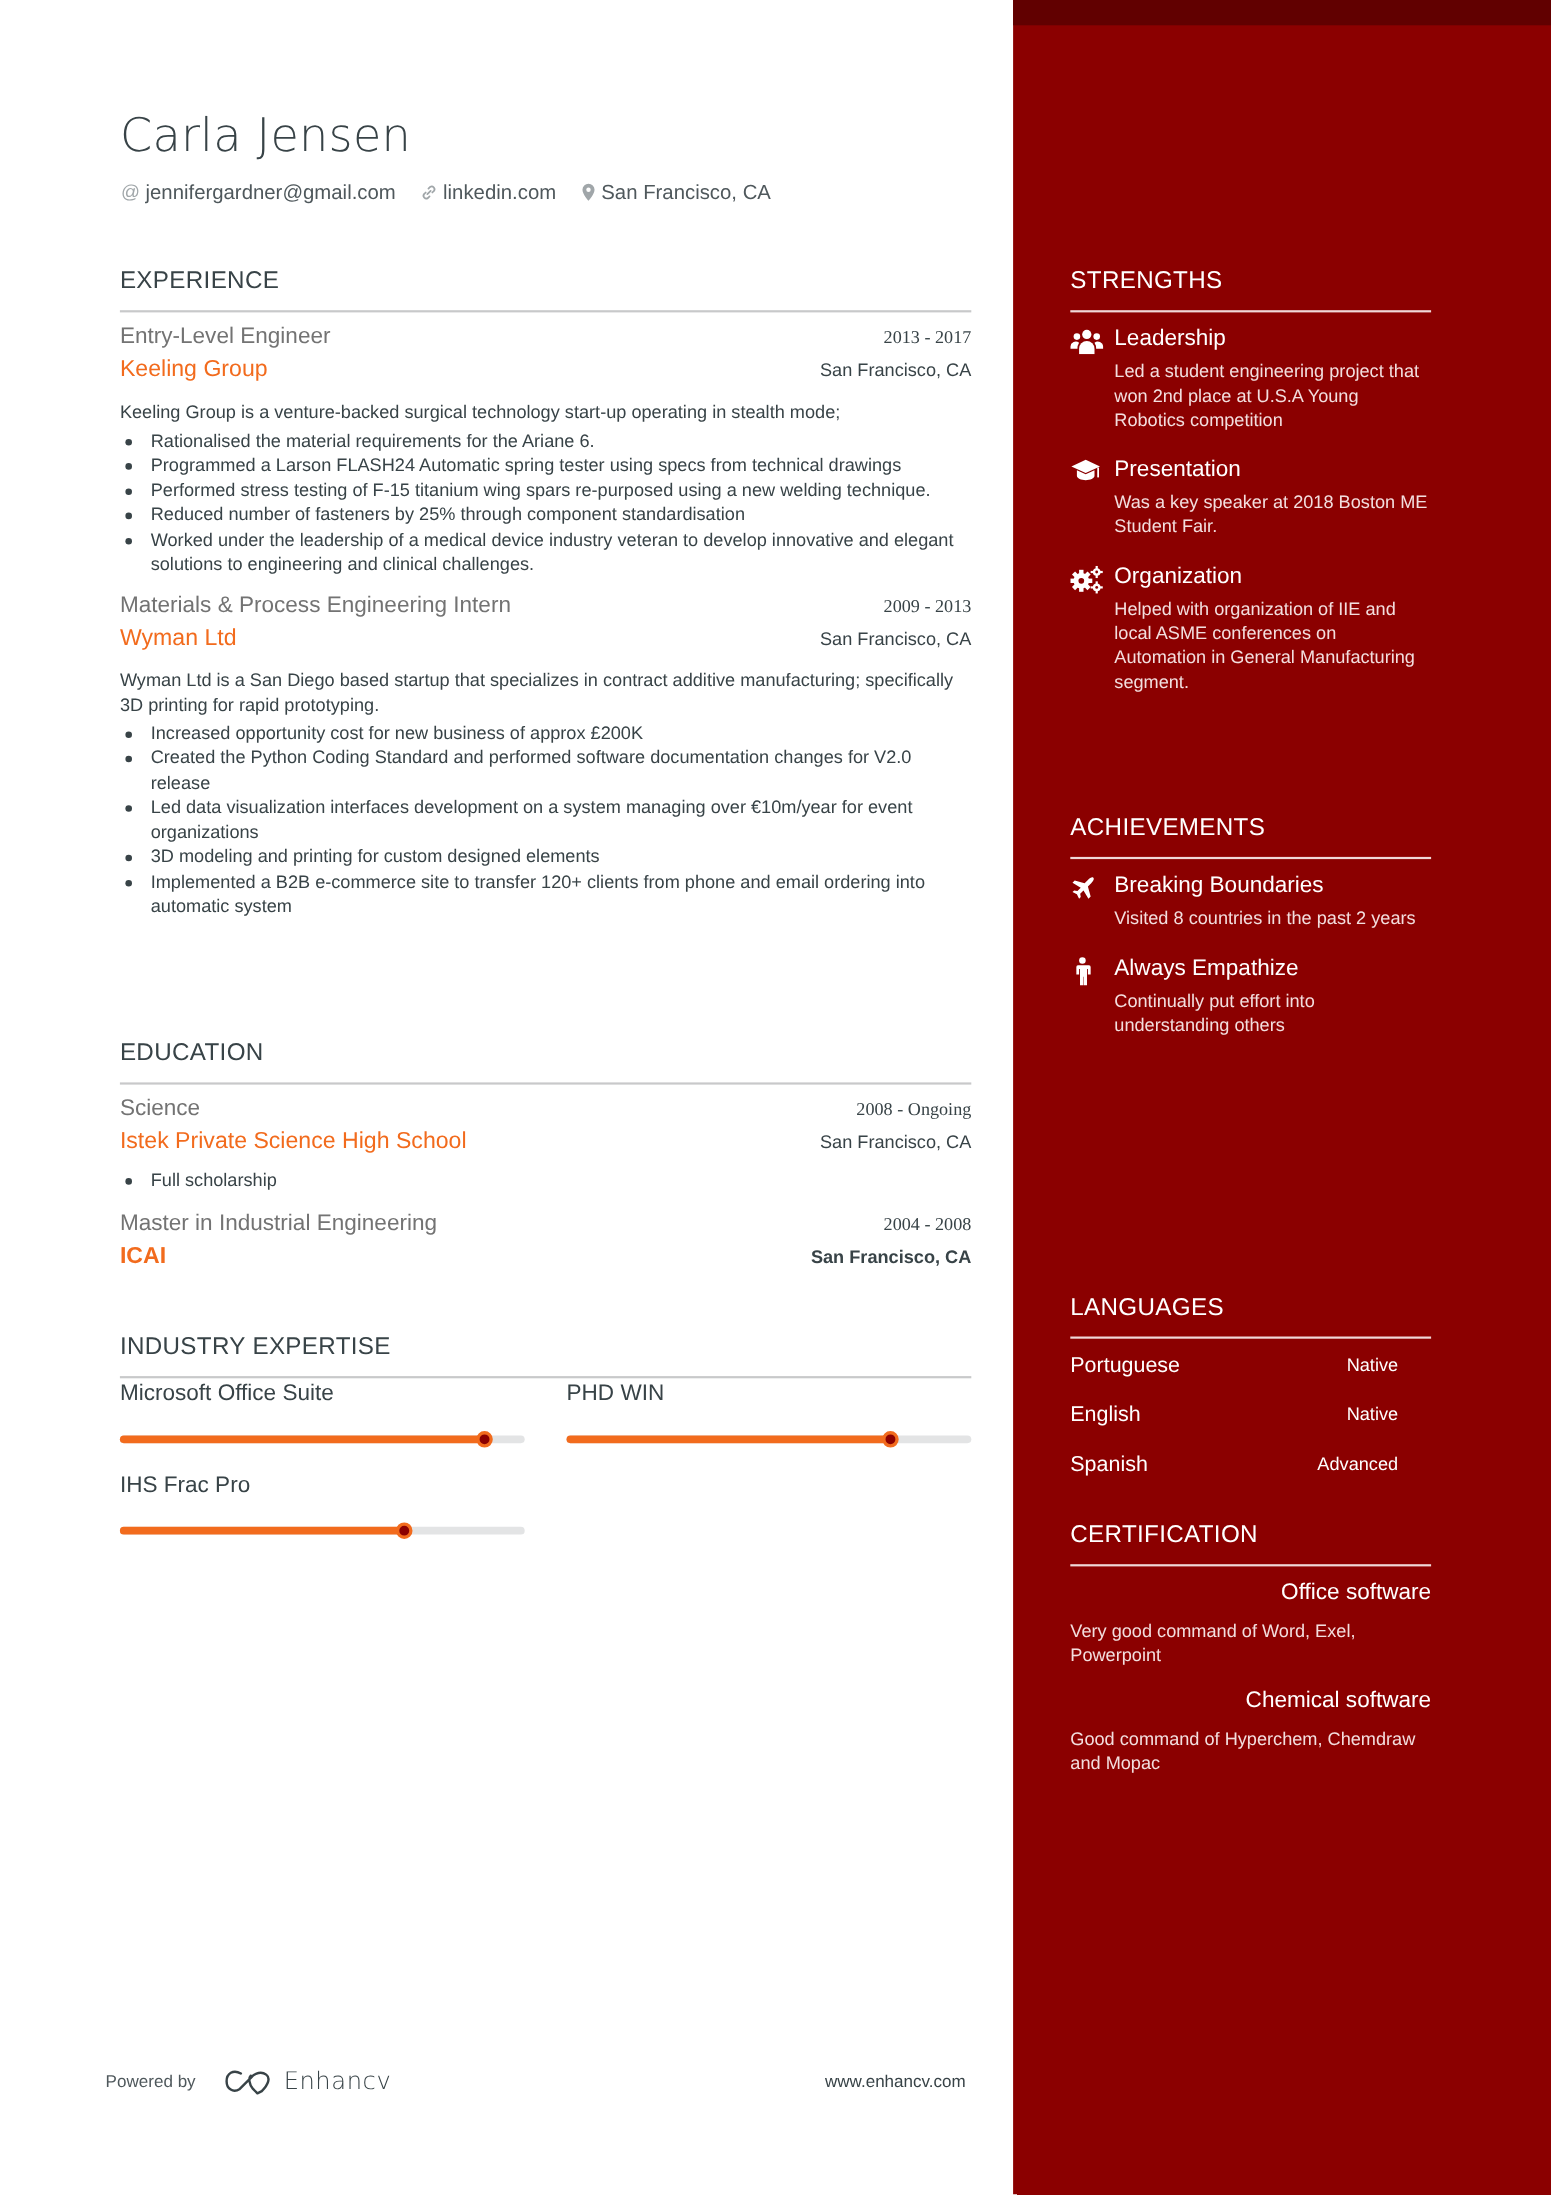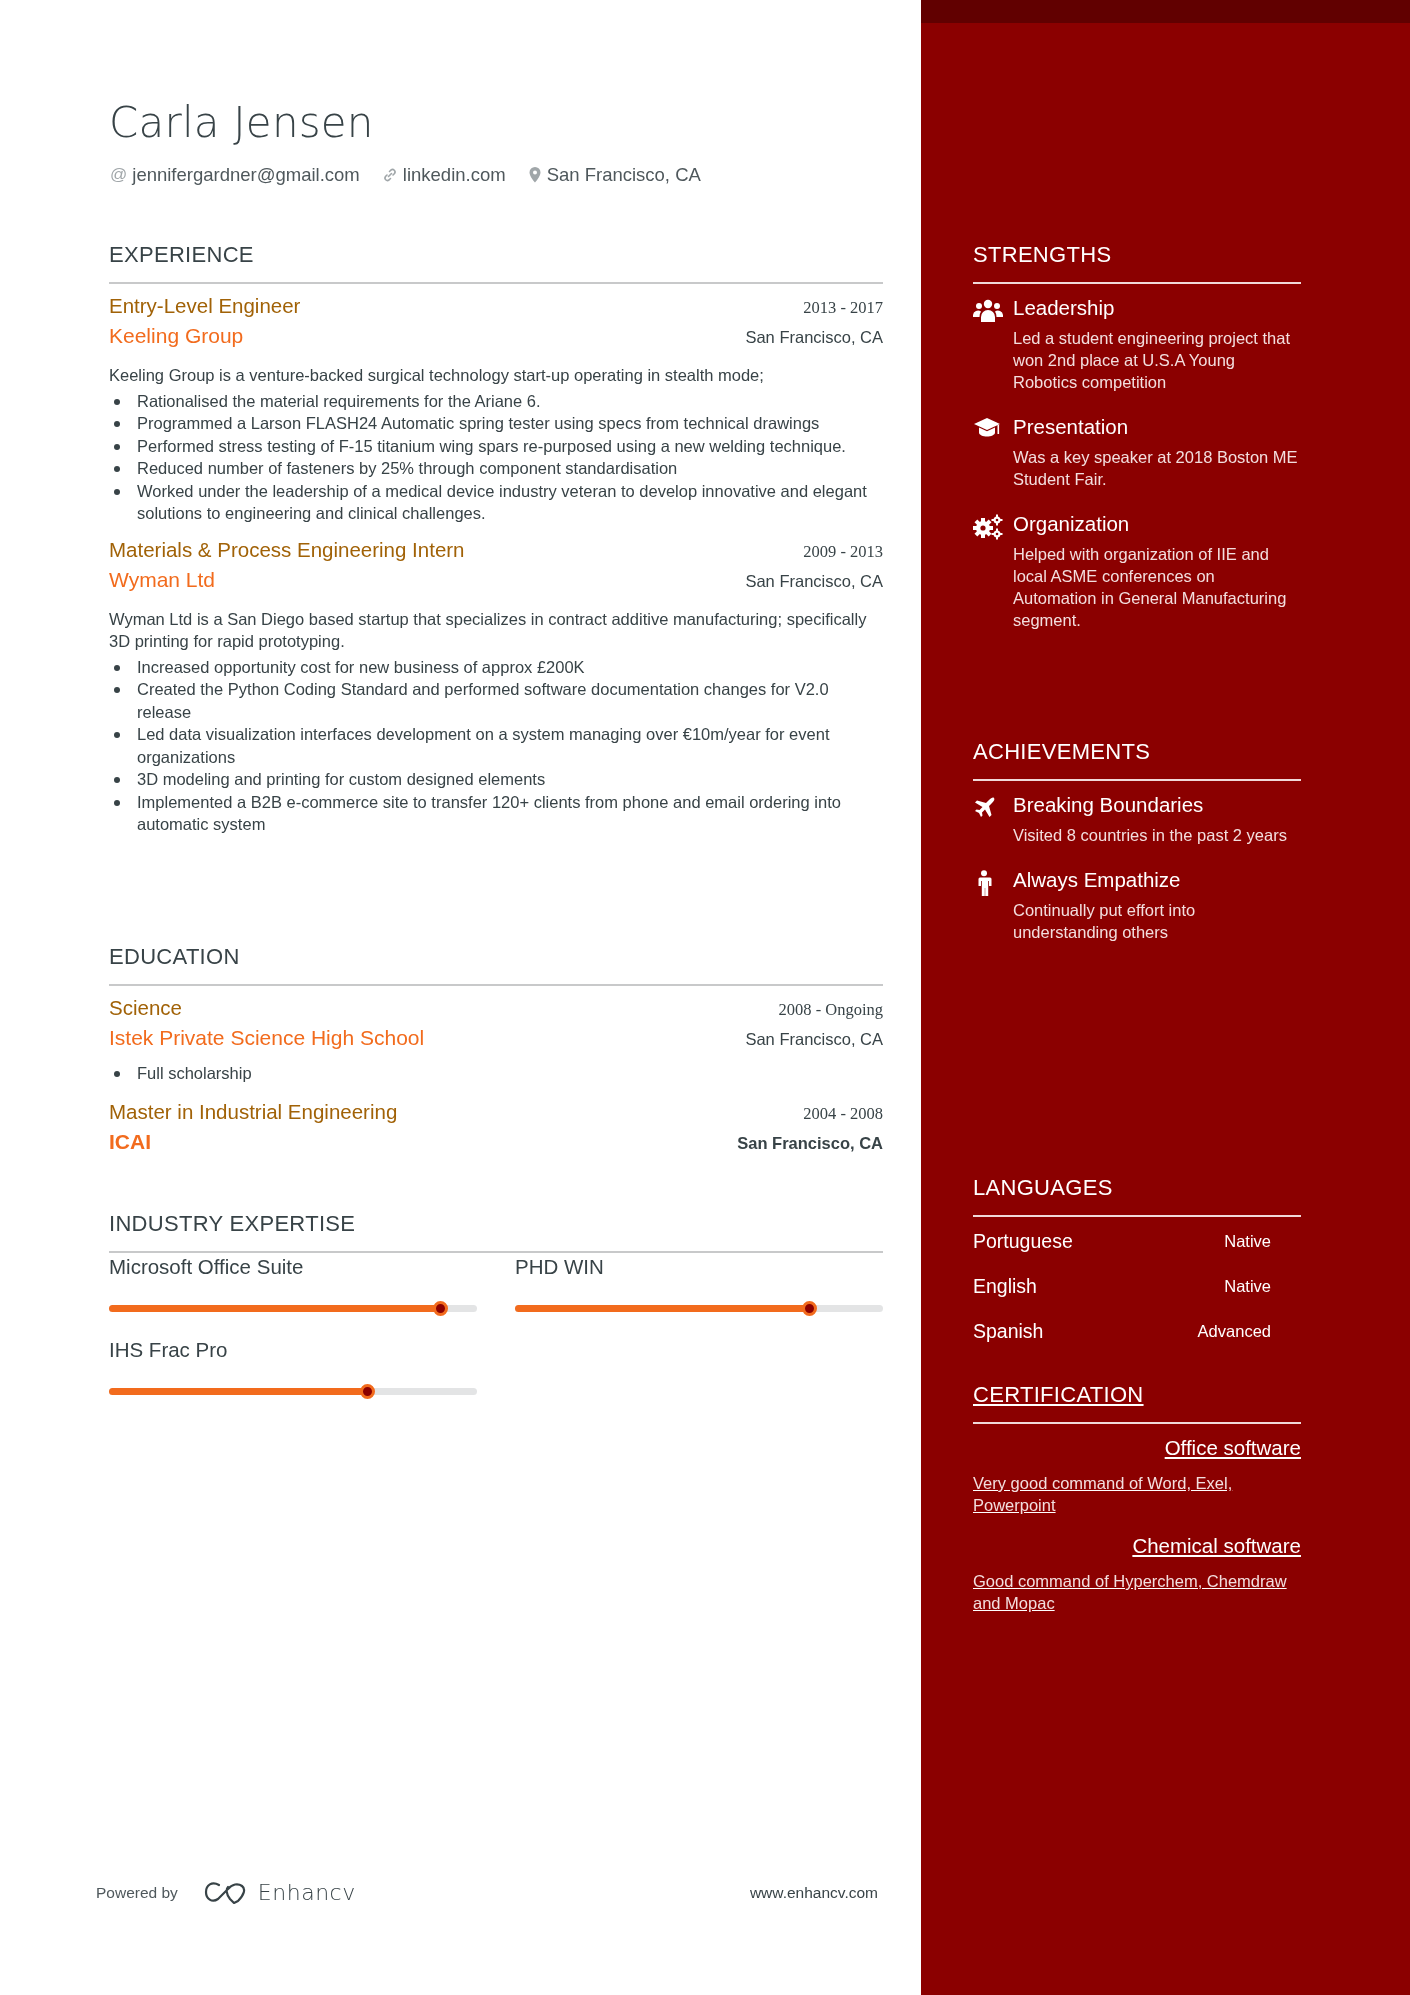--- a/index.html
+++ b/index.html
@@ -11,21 +11,21 @@
     .name { position: absolute; left: 109px; top: 98px; font-size: 42px; font-weight: 400; color: #384347; letter-spacing: 0.2px; font-family: "DejaVu Sans", sans-serif; font-weight: 300; }
     .contacts { position: absolute; left: 110px; top: 164px; display: flex; align-items: center; font-size: 18.5px; color: #4f585c; }
     .contact { display: flex; align-items: center; margin-right: 22px; }
     .contact .ic { color: #a0a6a9; margin-right: 5px; font-size: 17px; display: inline-flex; align-items: center; }
 
     .section { position: absolute; left: 109px; width: 774px; }
     .sec-title { font-size: 22px; color: #384347; letter-spacing: 0.3px; height: 30px; line-height: 30px; }
     .sec-rule { height: 2px; background: #c8c9ca; margin-top: 12px; }
 
     .entry-row { display: flex; justify-content: space-between; align-items: baseline; }
-    .role { font-size: 20.5px; color: #a16207; }
+    .role { font-size: 20.5px; color: #737373; }
     .dates { font-size: 16.5px; color: #384347; font-family: Liberation Serif, serif; }
     .company { font-size: 21px; color: #f26b1d; }
     .loc { font-size: 16.5px; color: #384347; }
     .desc { font-size: 16.5px; color: #384347; line-height: 22.5px; }
     ul.bullets { list-style: none; margin-top: 3px; }
     ul.bullets li { position: relative; padding-left: 28px; font-size: 16.5px; line-height: 22.5px; color: #384347; }
     ul.bullets li::before { content: ""; position: absolute; left: 5px; top: 9px; width: 6px; height: 6px; border-radius: 50%; background: #384347; }
 
     .skills { display: grid; grid-template-columns: 368px 368px; column-gap: 38px; row-gap: 24px; }
     .skill-name { font-size: 20.5px; color: #384347; height: 28px; line-height: 28px; }
@@ -321,21 +321,21 @@
         <span class="lang-name">English</span>
         <span class="lang-level">Native</span>
       </div>
       <div class="lang-row">
         <span class="lang-name">Spanish</span>
         <span class="lang-level">Advanced</span>
       </div>
     </div>
   </div>
 
-  <div class="sb-section" style="top:1380px;text-decoration:underline;">
+  <div class="sb-section" style="top:1380px;">
     <div class="sb-title">CERTIFICATION</div>
     <div class="sb-rule"></div>
     <div style="margin-top:10px;">
       <div class="cert-title">Office software</div>
       <div class="cert-desc">Very good command of Word, Exel, Powerpoint</div>
     </div>
     <div style="margin-top:16px;">
       <div class="cert-title">Chemical software</div>
       <div class="cert-desc">Good command of Hyperchem, Chemdraw and Mopac</div>
     </div>

